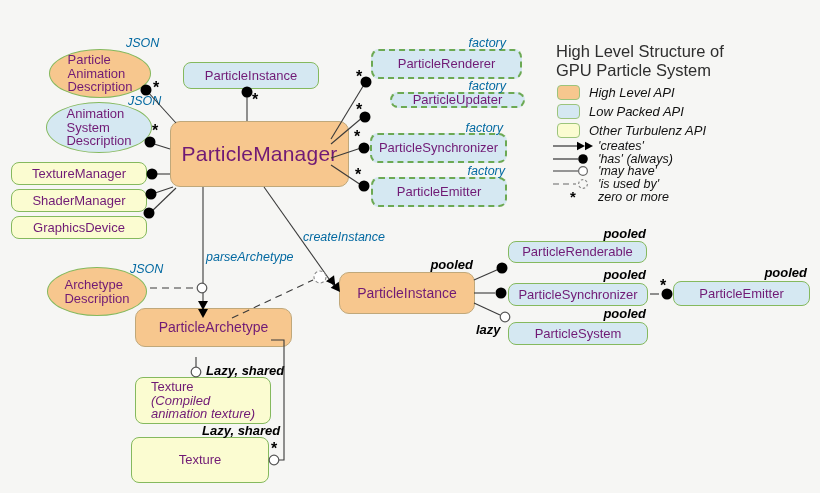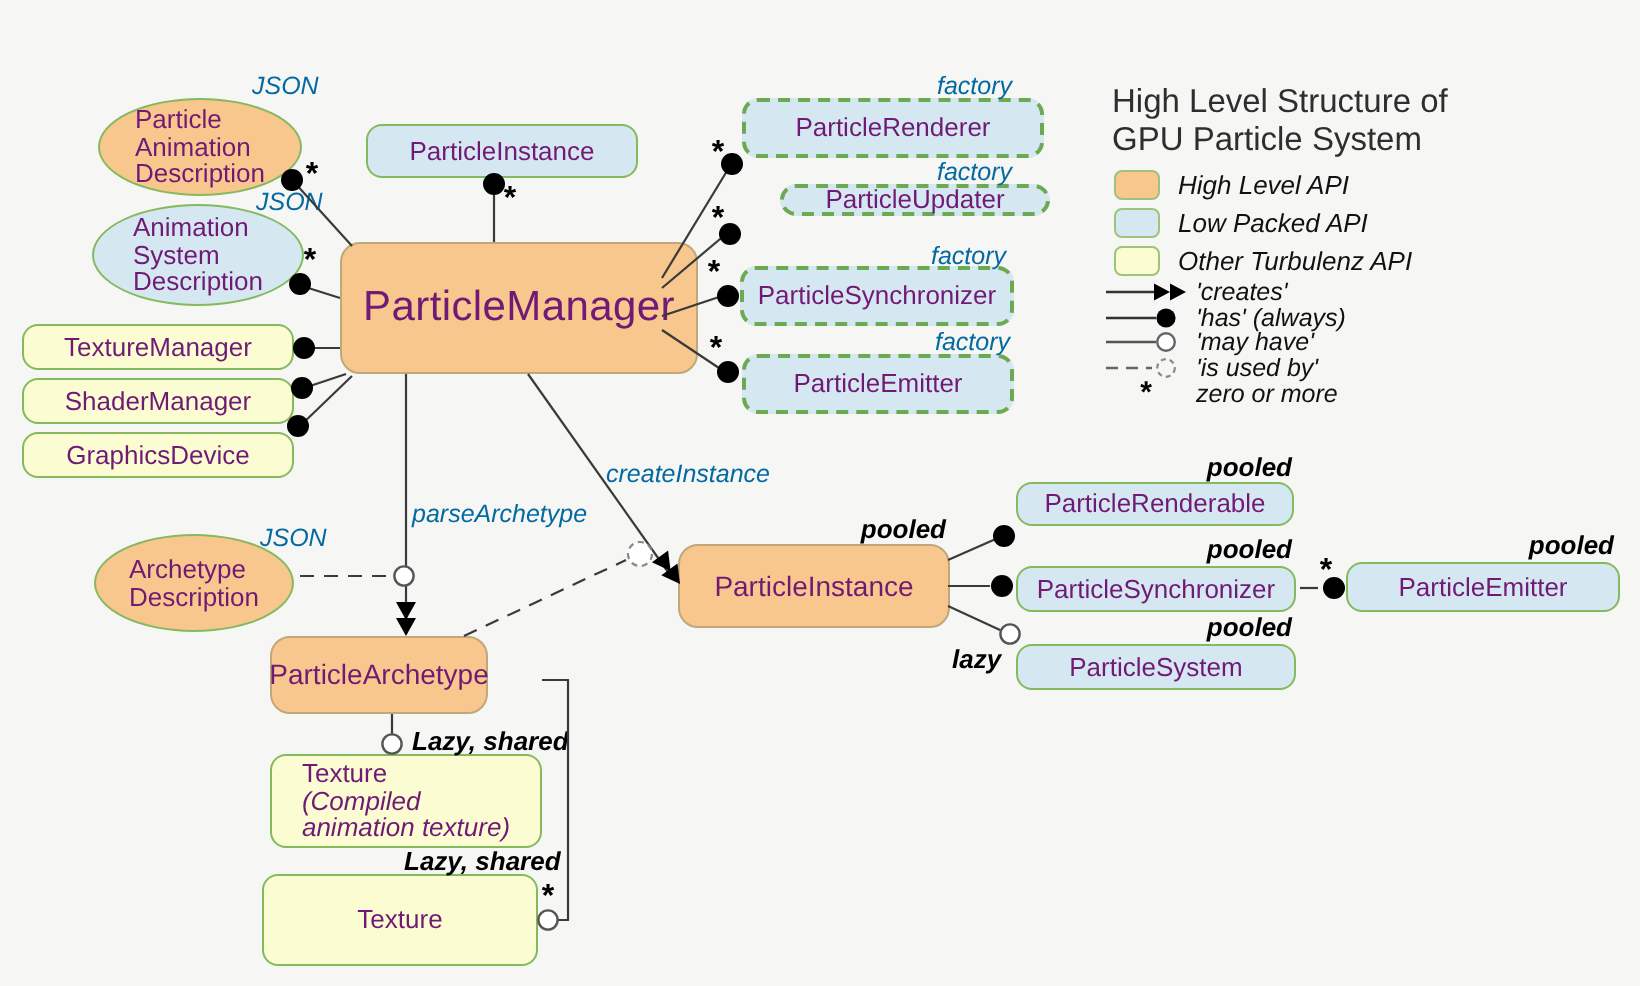--- a/index.html
+++ b/index.html
@@ -70,21 +70,21 @@
 
   <div class="node fill-blue bd-green-dash r8" style="left:390px;top:92px;width:135px;height:16px">ParticleUpdater</div>
 
   <div class="node fill-blue bd-green-dash r8" style="left:370px;top:133px;width:137px;height:30px">ParticleSynchronizer</div>
 
   <div class="node fill-blue bd-green-dash r8" style="left:371px;top:177px;width:136px;height:30px">ParticleEmitter</div>
 
   <div class="node ellipse fill-orange bd-green multiline" style="left:47px;top:267px;width:100px;height:49px">Archetype
 Description</div>
 
-  <div class="node fill-orange bd-tan r10 mid" style="left:135px;top:318px;width:109px;height:39px">ParticleArchetype</div>
+  <div class="node fill-orange bd-tan r10 mid" style="left:135px;top:308px;width:157px;height:39px">ParticleArchetype</div>
 
   <div class="node fill-orange bd-tan r10 mid" style="left:339px;top:272px;width:136px;height:42px">ParticleInstance</div>
 
   <div class="node fill-blue bd-green r8" style="left:508px;top:241px;width:139px;height:22px">ParticleRenderable</div>
 
   <div class="node fill-blue bd-green r8" style="left:508px;top:283px;width:140px;height:23px">ParticleSynchronizer</div>
 
   <div class="node fill-blue bd-green r8" style="left:508px;top:322px;width:140px;height:23px">ParticleSystem</div>
 
   <div class="node fill-blue bd-green r8" style="left:673px;top:281px;width:137px;height:25px">ParticleEmitter</div>

